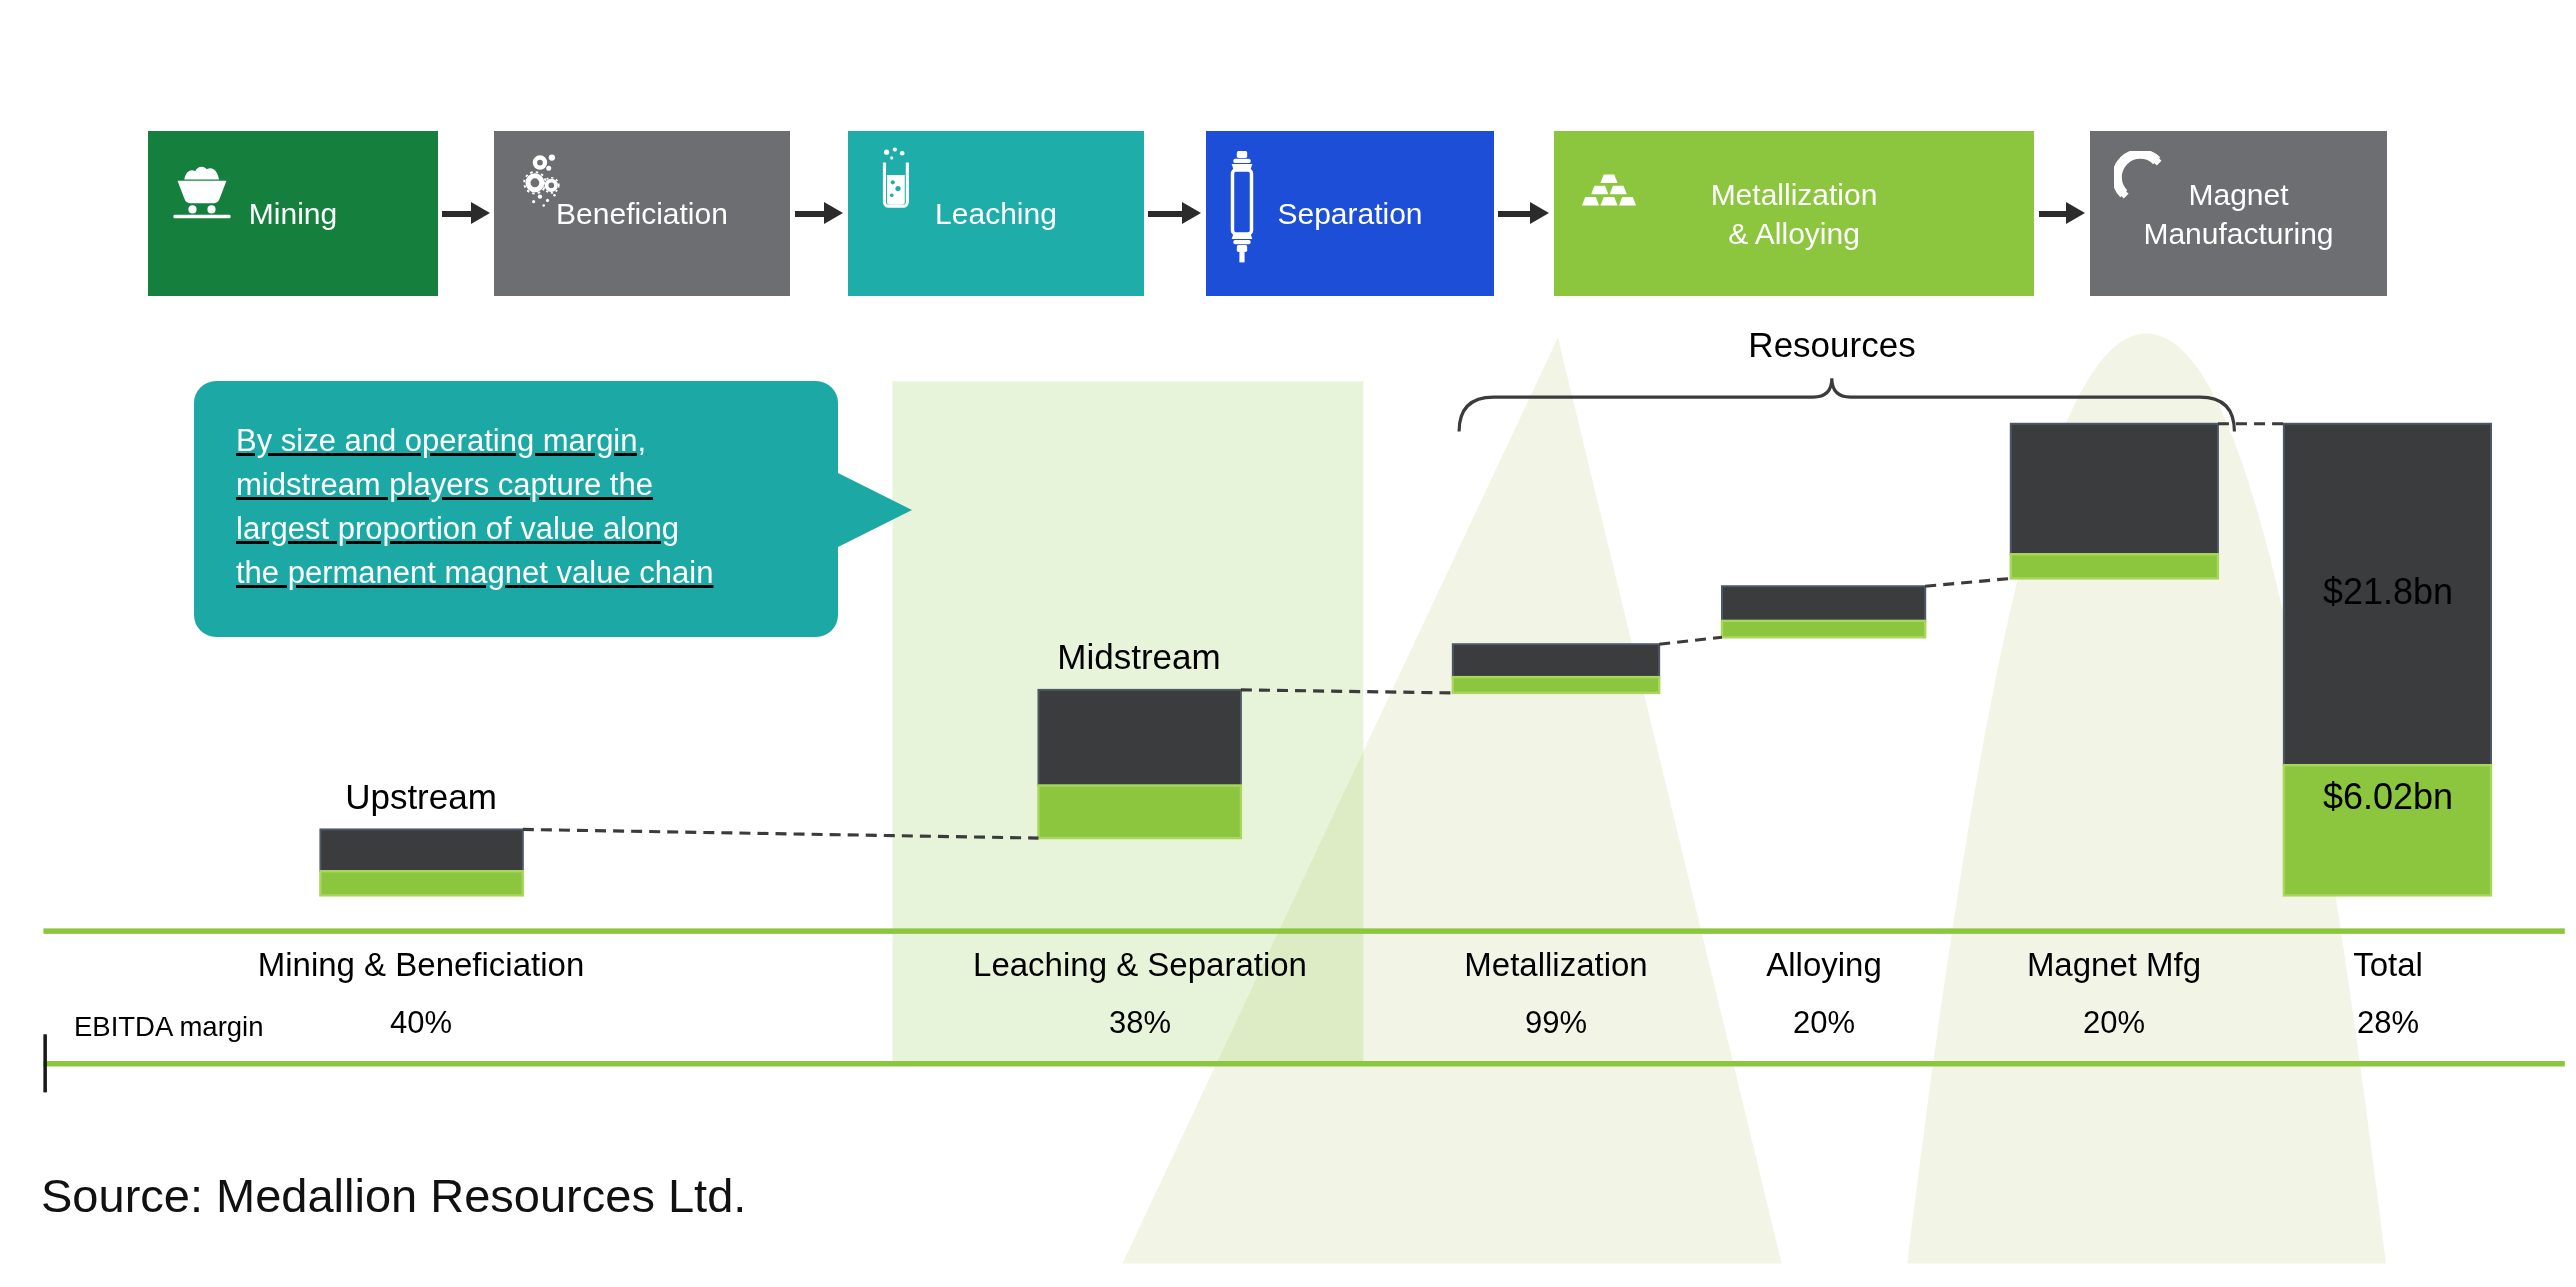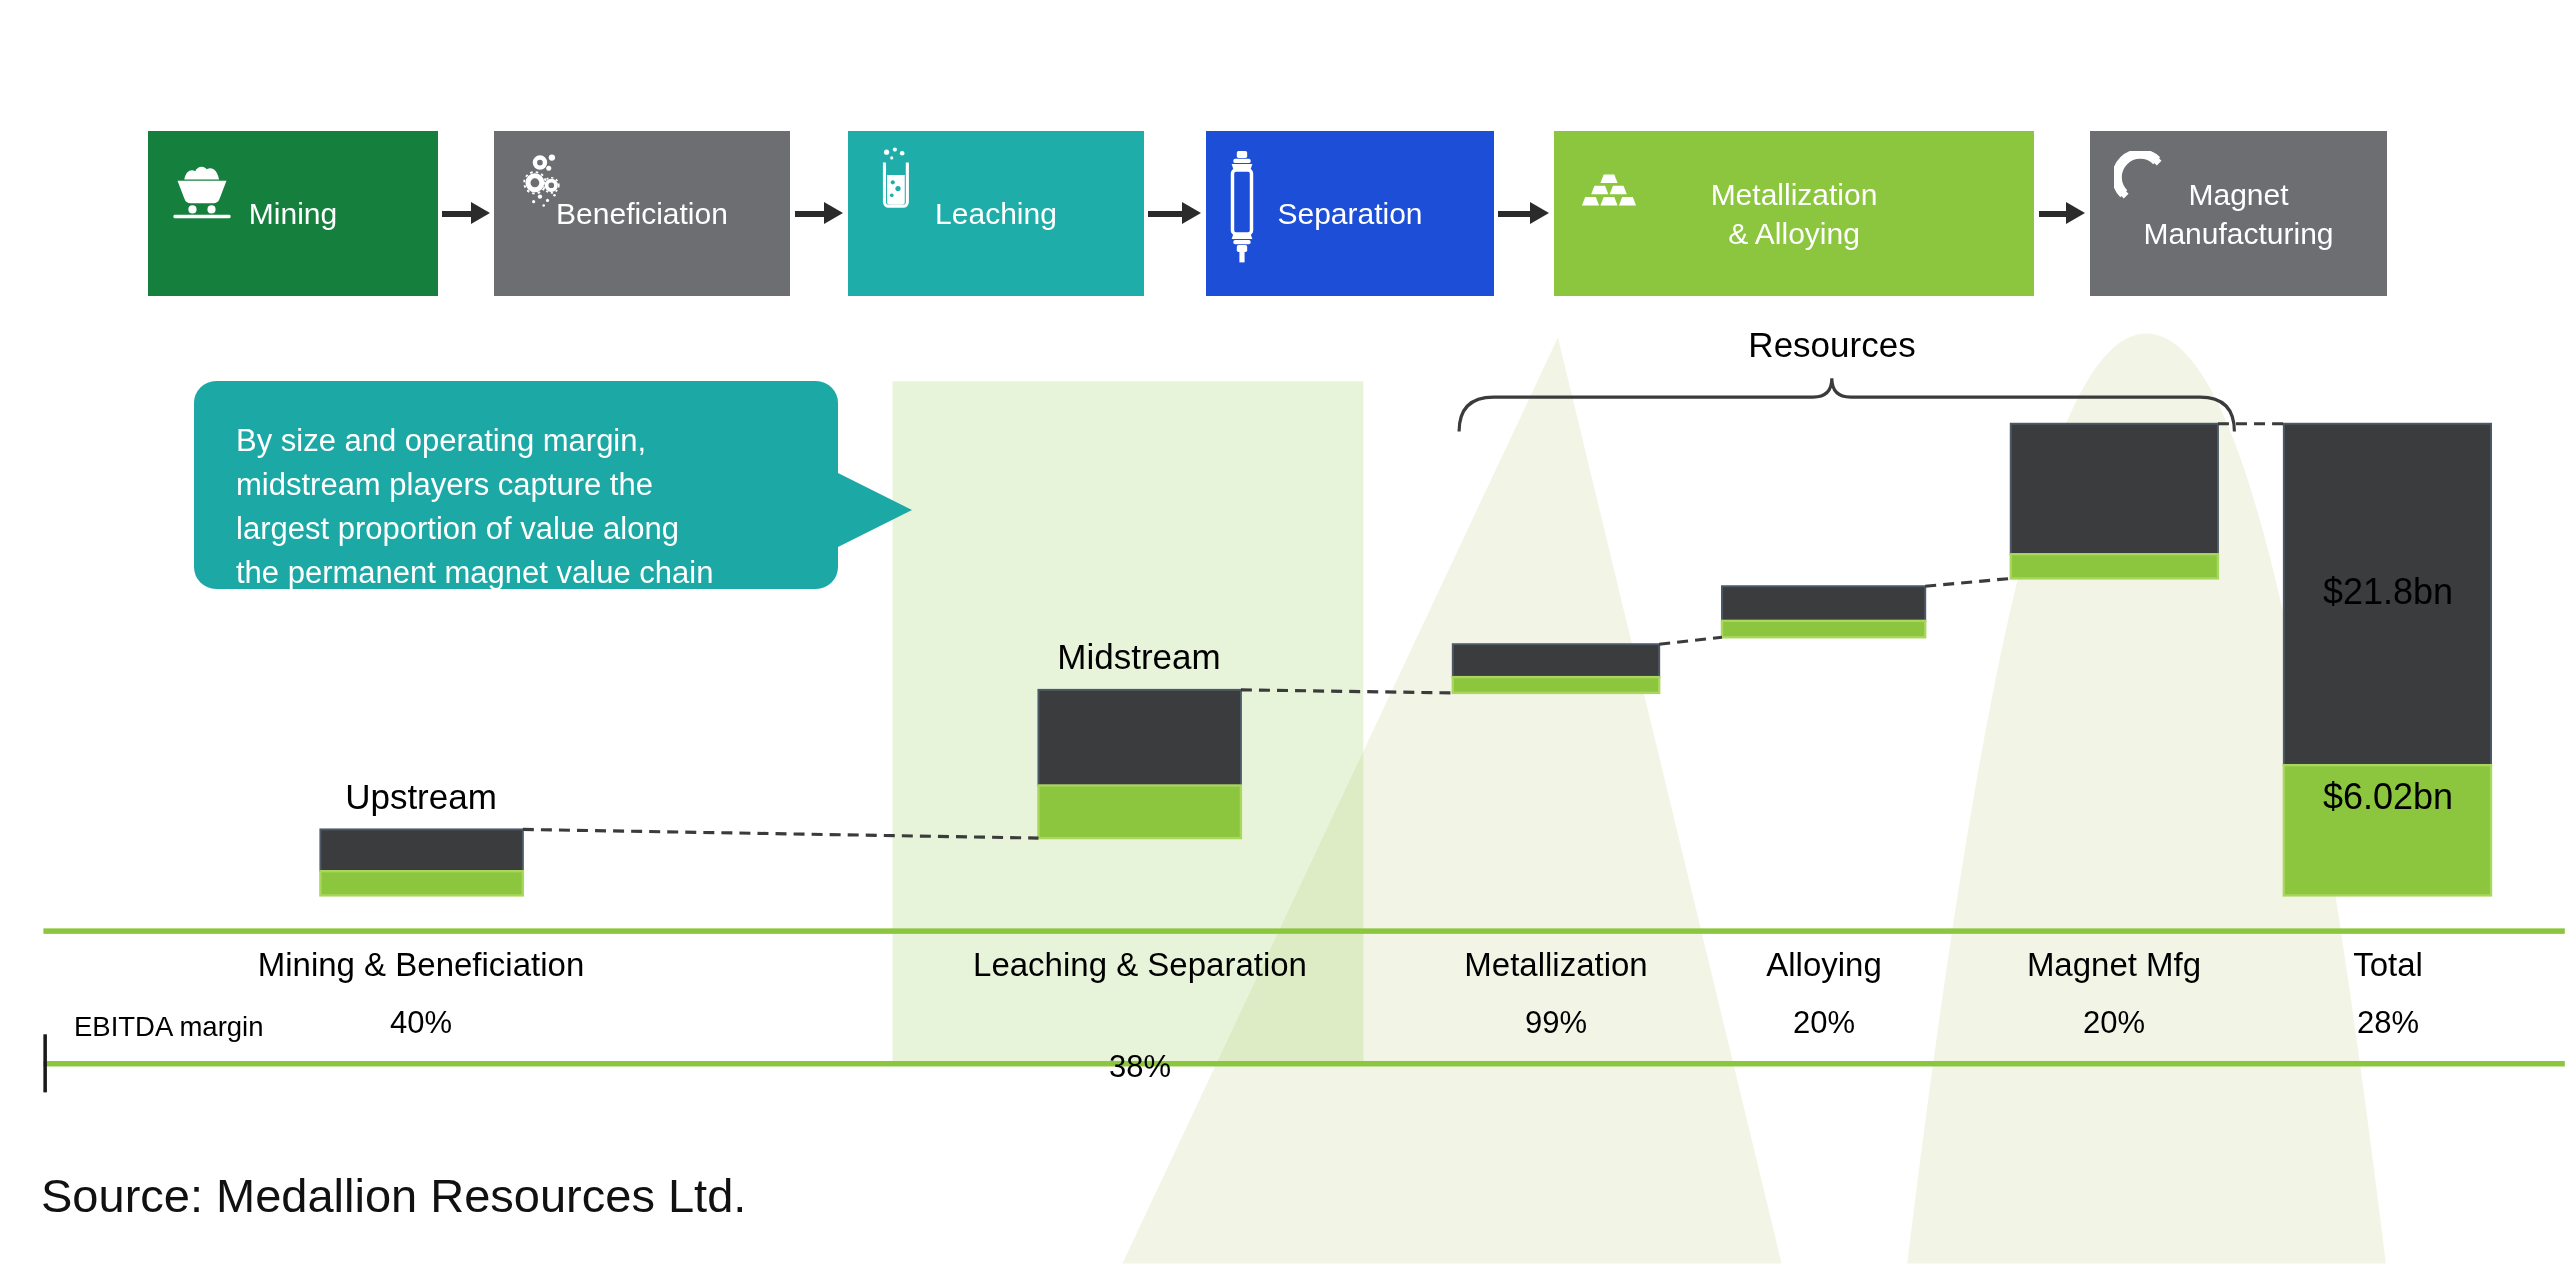--- a/index.html
+++ b/index.html
@@ -11,22 +11,22 @@
   #title{left:119px;top:28px;font-size:41px;color:#58595B;letter-spacing:0.4px;}
   #source{left:41px;top:1168px;font-size:47px;color:#111;}
   .group-label{font-size:35px;color:#000;transform:translate(-50%,-50%);white-space:nowrap;}
   #lbl-upstream{left:421px;top:797px;}
   #lbl-midstream{left:1139px;top:657px;}
   #lbl-downstream{left:1832px;top:345px;}
   .total-label{font-size:36px;color:#000000;transform:translate(-50%,-50%);white-space:nowrap;}
   #val-revenue{left:2388px;top:592px;}
   #val-ebitda{left:2388px;top:797px;}
   #ebitda-row-label{left:74px;top:1011px;font-size:27.5px;color:#000;white-space:nowrap;}
-  #callout{left:194px;top:381px;width:644px;height:208px;border-radius:22px;
-           box-sizing:border-box;padding:38px 23.5px 0 42px;}
+  #callout{left:194px;top:381px;width:644px;height:256px;border-radius:22px;
+           box-sizing:border-box;padding:38px 23.5px 0 42px;text-decoration:underline;}
   #callout-text{color:#fff;font-size:31px;line-height:44px;white-space:pre-line;}
   #callout-arrow{left:830px;top:469px;width:0;height:0;
       border-top:41px solid transparent;border-bottom:41px solid transparent;
       border-left:82px solid #1CA9A6;}
   .flow-box{position:absolute;color:#fff;display:flex;align-items:center;justify-content:center;}
   .flow-label{font-size:30px;line-height:1.3;text-align:center;white-space:pre-line;}
   .flow-icon{position:absolute;}
   .flow-arrow{position:absolute;height:23.5px;}
   .flow-arrow .shaft{position:absolute;left:0;right:15.7px;top:9.4px;height:5.5px;background:#2B2B2B;}
   .flow-arrow .head{position:absolute;right:0;top:0;width:0;height:0;
@@ -177,21 +177,21 @@
             <path d="M6 60 l14 14" stroke="#fff" stroke-width="11"></path>
           </svg></div>
         <div class="flow-label">Magnet
 Manufacturing</div>
       </div>
     </div>
   <div id="labels-layer">
       <div class="abs axis-label" style="left: 421px;">Mining &amp; Beneficiation</div>
       <div class="abs pct-label" style="left: 421px;">40%</div>
       <div class="abs axis-label" style="left: 1140px;">Leaching &amp; Separation</div>
-      <div class="abs pct-label" style="left: 1140px; margin-top: 44px;">38%</div>
+      <div class="abs pct-label" style="left: 1140px;">38%</div>
       <div class="abs axis-label" style="left: 1556px;">Metallization</div>
       <div class="abs pct-label" style="left: 1556px;">99%</div>
       <div class="abs axis-label" style="left: 1824px;">Alloying</div>
       <div class="abs pct-label" style="left: 1824px;">20%</div>
       <div class="abs axis-label" style="left: 2114px;">Magnet Mfg</div>
       <div class="abs pct-label" style="left: 2114px;">20%</div>
       <div class="abs axis-label" style="left: 2388px;">Total</div>
       <div class="abs pct-label" style="left: 2388px;">28%</div>
     </div>
 

